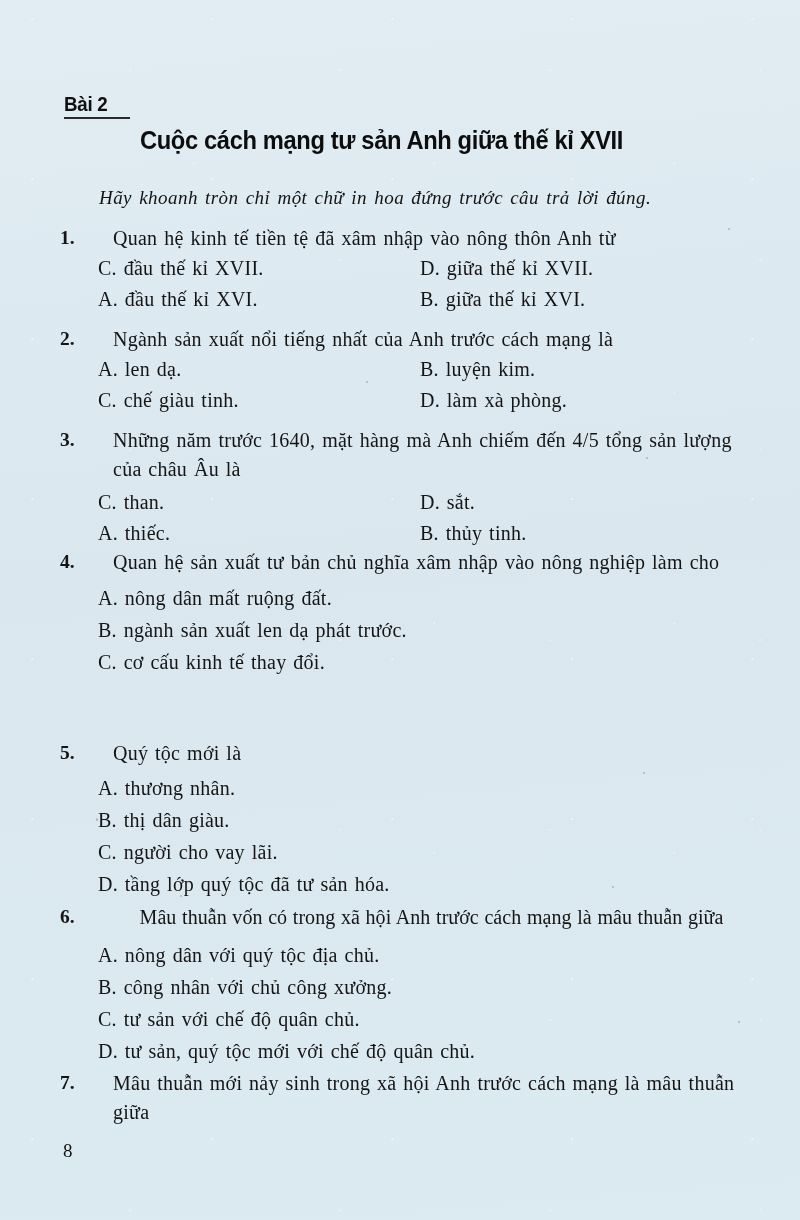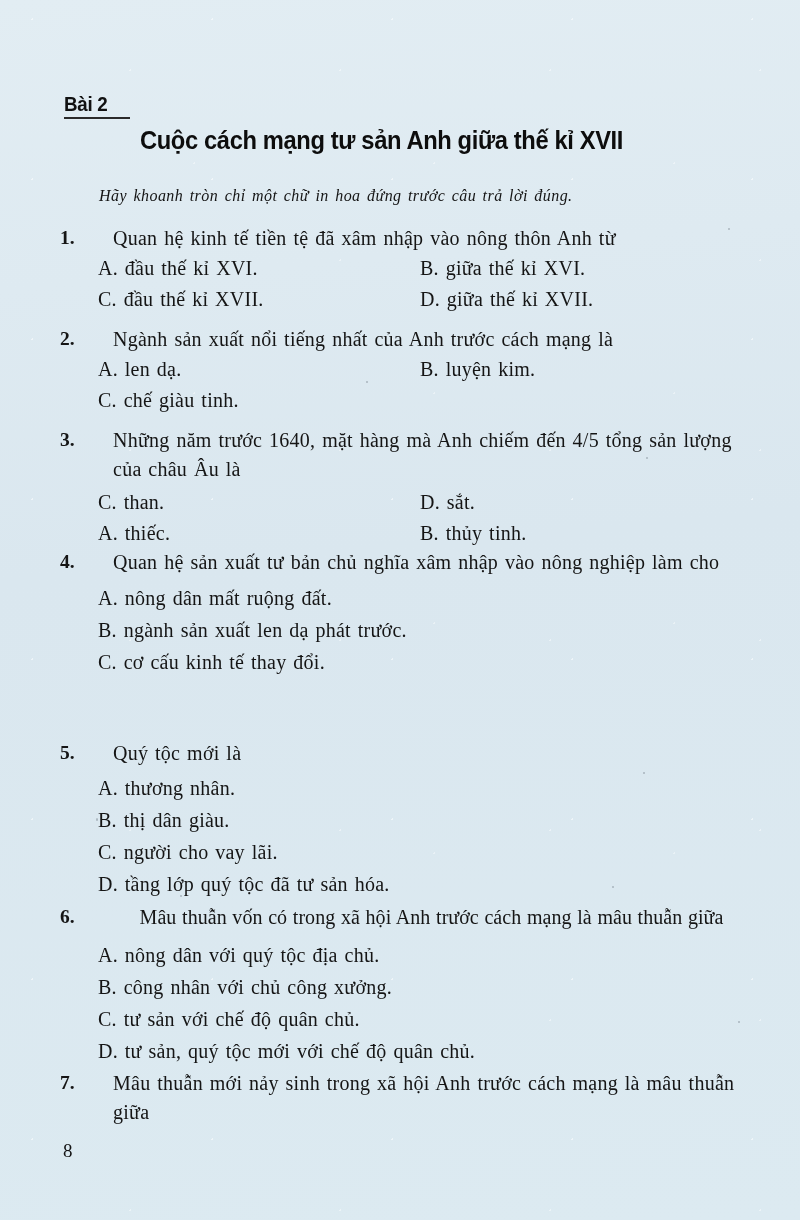--- a/index.html
+++ b/index.html
@@ -71,21 +71,21 @@
     color: #0d0d0d;
     white-space: nowrap;
     line-height: 1.15;
   }
   .instruction {
     position: absolute;
     left: 99px;
     top: 187px;
     width: 660px;
     font-style: italic;
-    font-size: 16px;
+    font-size: 19px;
     letter-spacing: 0.45px;
     word-spacing: 2px;
     color: #141414;
     white-space: nowrap;
   }
 
   
   .q {
     position: absolute;
     left: 60px;
@@ -169,40 +169,41 @@
   <div class="lesson-no">Bài 2</div>
   <div class="lesson-no-rule"></div>
   <div class="lesson-title">Cuộc cách mạng tư sản Anh giữa thế kỉ XVII</div>
   <div class="instruction">Hãy khoanh tròn chỉ một chữ in hoa đứng trước câu trả lời đúng.</div>
 
   <div class="q" style="top:224px;">
     <div class="q-num">1.</div>
     <div class="q-stem">Quan hệ kinh tế tiền tệ đã xâm nhập vào nông thôn Anh từ</div>
     <div class="opt-grid">
       <div class="opt-row">
+        <div class="opt col-a">C. đầu thế kỉ XVII.</div>
+        <div class="opt col-b">D. giữa thế kỉ XVII.</div>
+      </div>
+      <div class="opt-row">
         <div class="opt col-a">A. đầu thế kỉ XVI.</div>
         <div class="opt col-b">B. giữa thế kỉ XVI.</div>
-      </div>
-      <div class="opt-row">
-        <div class="opt col-a">C. đầu thế kỉ XVII.</div>
-        <div class="opt col-b">D. giữa thế kỉ XVII.</div>
       </div>
     </div>
   </div>
 
   <div class="q" style="top:325px;">
     <div class="q-num">2.</div>
     <div class="q-stem">Ngành sản xuất nổi tiếng nhất của Anh trước cách mạng là</div>
     <div class="opt-grid">
       <div class="opt-row">
         <div class="opt col-a">A. len dạ.</div>
         <div class="opt col-b">B. luyện kim.</div>
       </div>
       <div class="opt-row">
         <div class="opt col-a">C. chế giàu tinh.</div>
+        <div class="opt col-b">D. làm xà phòng.</div>
       </div>
     </div>
   </div>
 
   <div class="q" style="top:426px;">
     <div class="q-num">3.</div>
     <div class="q-stem">Những năm trước 1640, mặt hàng mà Anh chiếm đến 4/5 tổng sản lượng của châu Âu là</div>
     <div class="opt-grid" style="margin-top:4px;">
       <div class="opt-row">
         <div class="opt col-a">C. than.</div>

